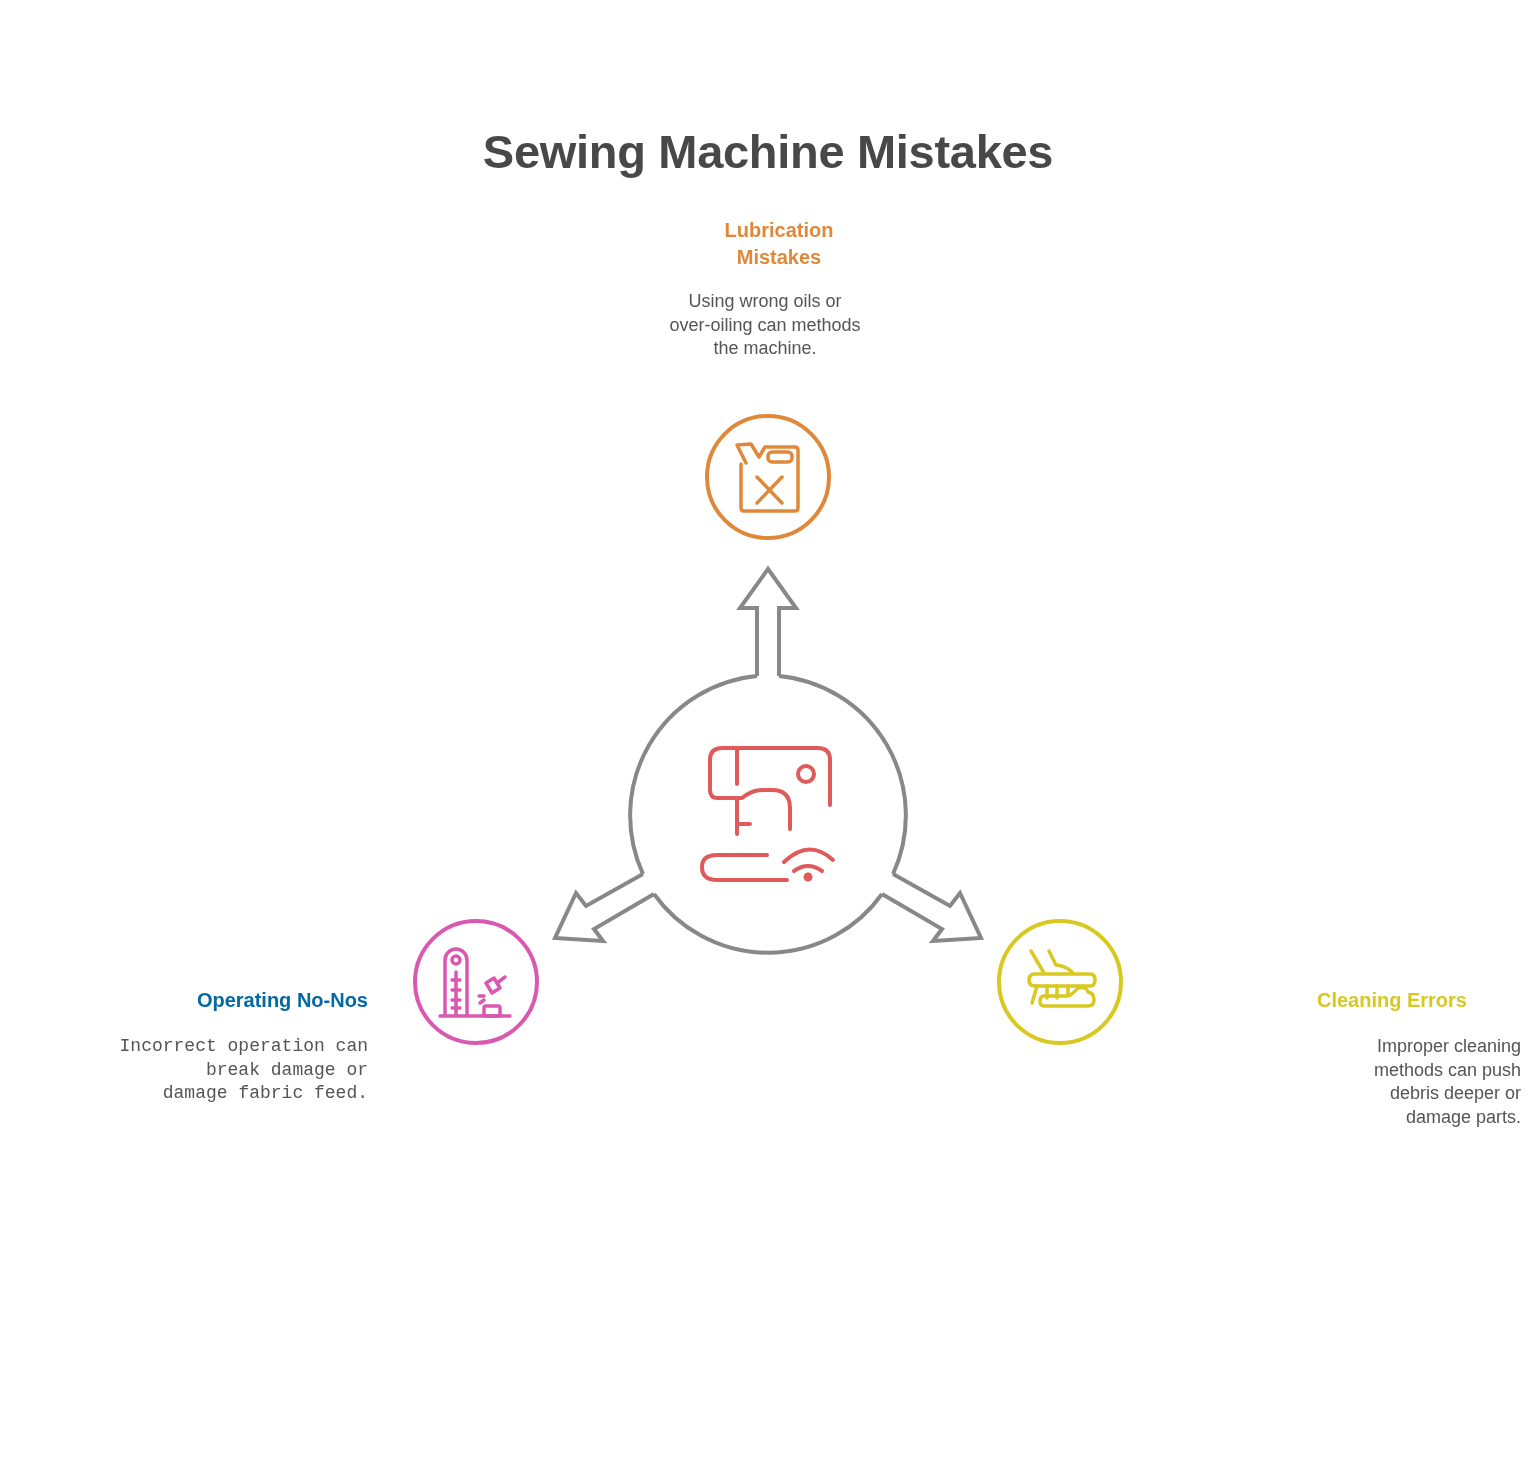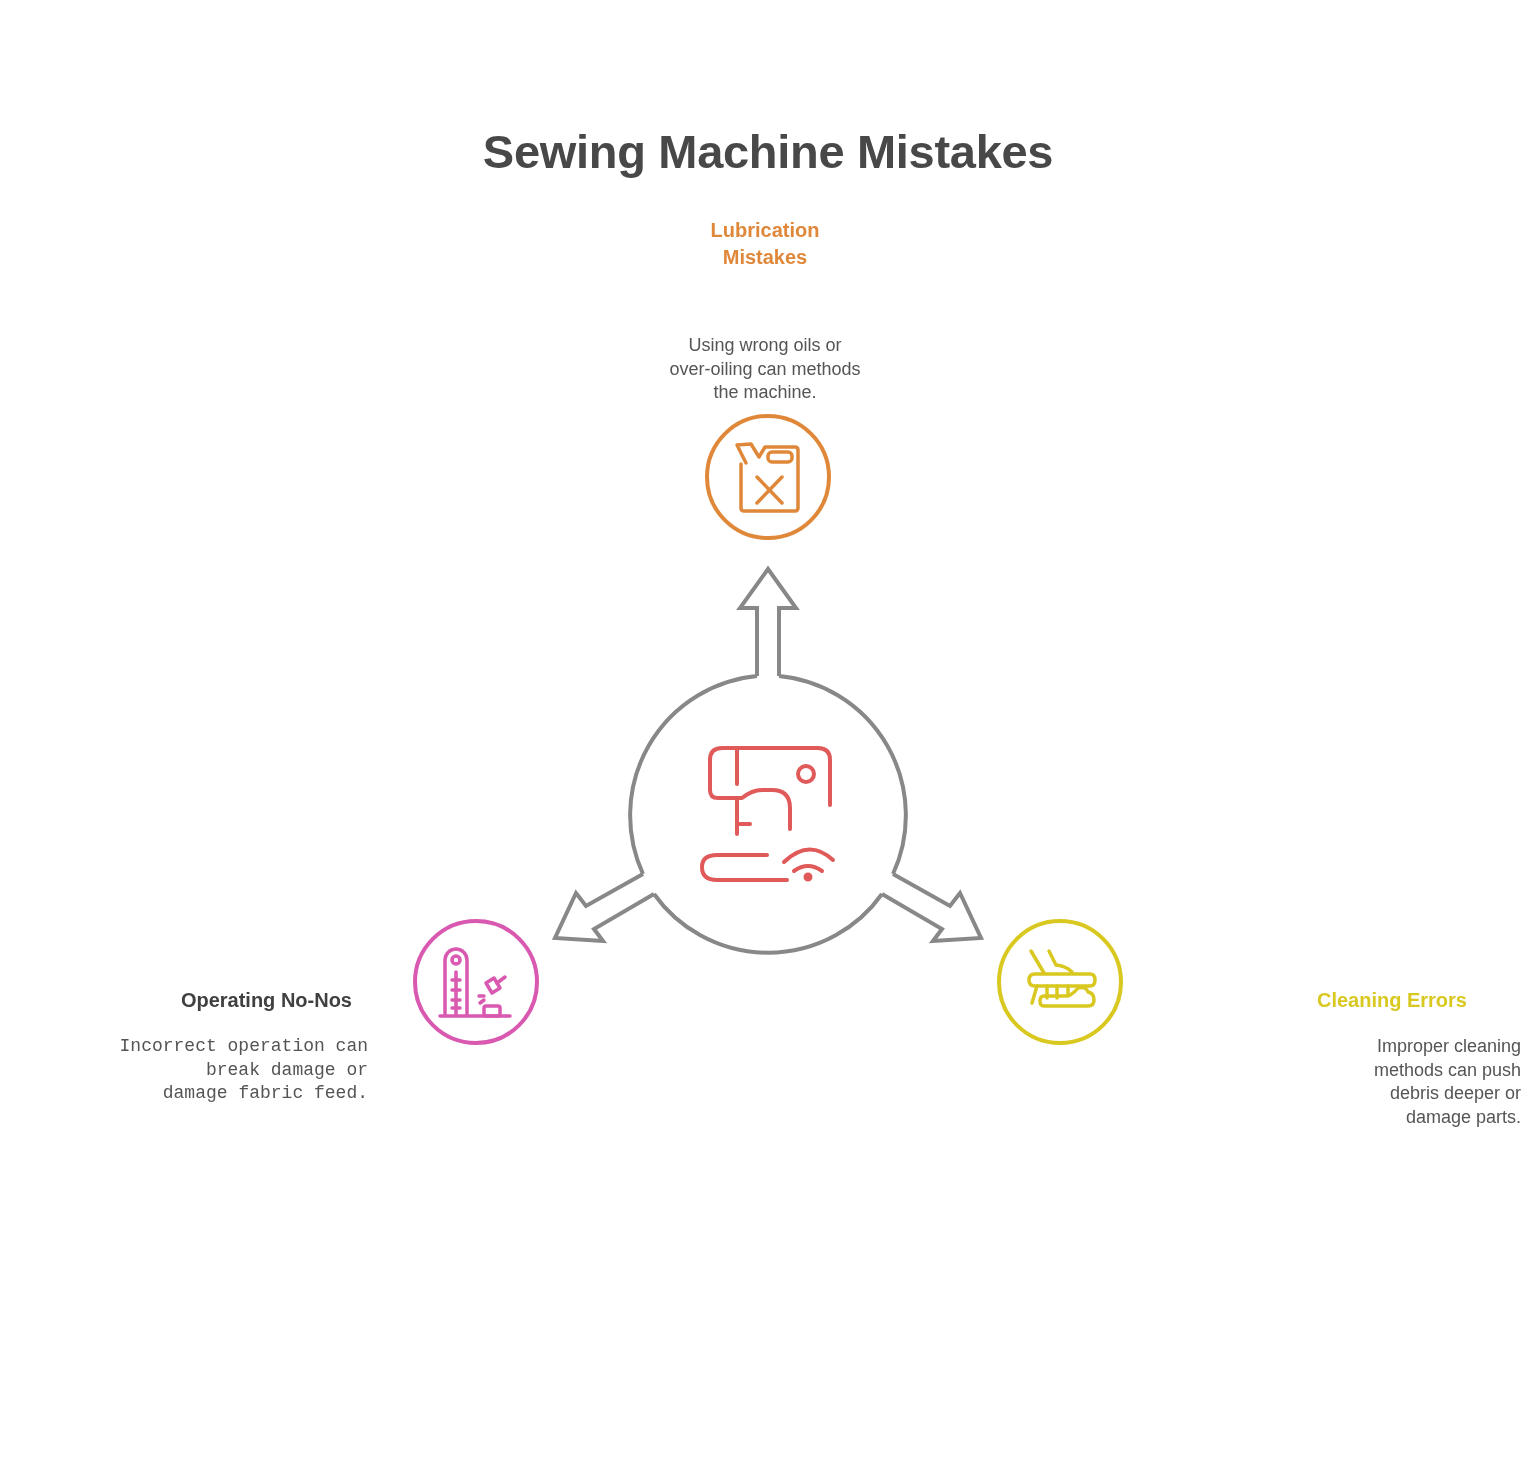--- a/index.html
+++ b/index.html
@@ -85,31 +85,31 @@
       <path d="M1035,974 L1090,974 Q1095,974 1095,980 Q1095,986 1090,986 L1035,986 Q1029,986 1029,980 Q1029,974 1035,974 Z"></path>
       <path d="M1037,986 L1032,1003"></path>
       <line x1="1047" y1="986" x2="1047" y2="998"></line>
       <line x1="1057" y1="986" x2="1057" y2="998"></line>
       <path d="M1068,986 L1068,994"></path>
       <path d="M1044,1006 L1088,1006 Q1094,1006 1094,1000 Q1094,993 1088,992 Q1086,986 1078,988 Q1073,994 1068,996 L1044,996 Q1040,996 1040,1001 Q1040,1006 1044,1006 Z"></path>
     </g>
   </g>
 </svg>
 
-<div class="label center" style="left:615px; width:300px; top:217px; color:#e0883a;">
+<div class="label center" style="left:629px; width:300px; top:217px; color:#e0883a;">
   <div>Lubrication</div>
   <div>Mistakes</div>
 </div>
-<div class="desc center" style="left:615px; width:300px; top:290px;margin-top:44px;">
+<div class="desc center" style="left:615px; width:300px; top:290px;">
   <div>Using wrong oils or</div>
   <div>over-oiling can methods</div>
   <div>the machine.</div>
 </div>
 
-<div class="label right" style="left:52px; width:300px; top:987px; color:#404040;">Operating No-Nos</div>
+<div class="label right" style="left:68px; width:300px; top:987px; color:#0369a1;">Operating No-Nos</div>
 <div class="desc right" style="left:68px; width:300px; top:1035px;font-family:Liberation Mono, monospace;">
   <div>Incorrect operation can</div>
   <div>break damage or</div>
   <div>damage fabric feed.</div>
 </div>
 
 <div class="label left" style="left:1167px; width:300px; top:987px; color:#d8c820;">Cleaning Errors</div>
 <div class="desc left" style="left:1221px; width:300px; top:1035px;">
   <div>Improper cleaning</div>
   <div>methods can push</div>

